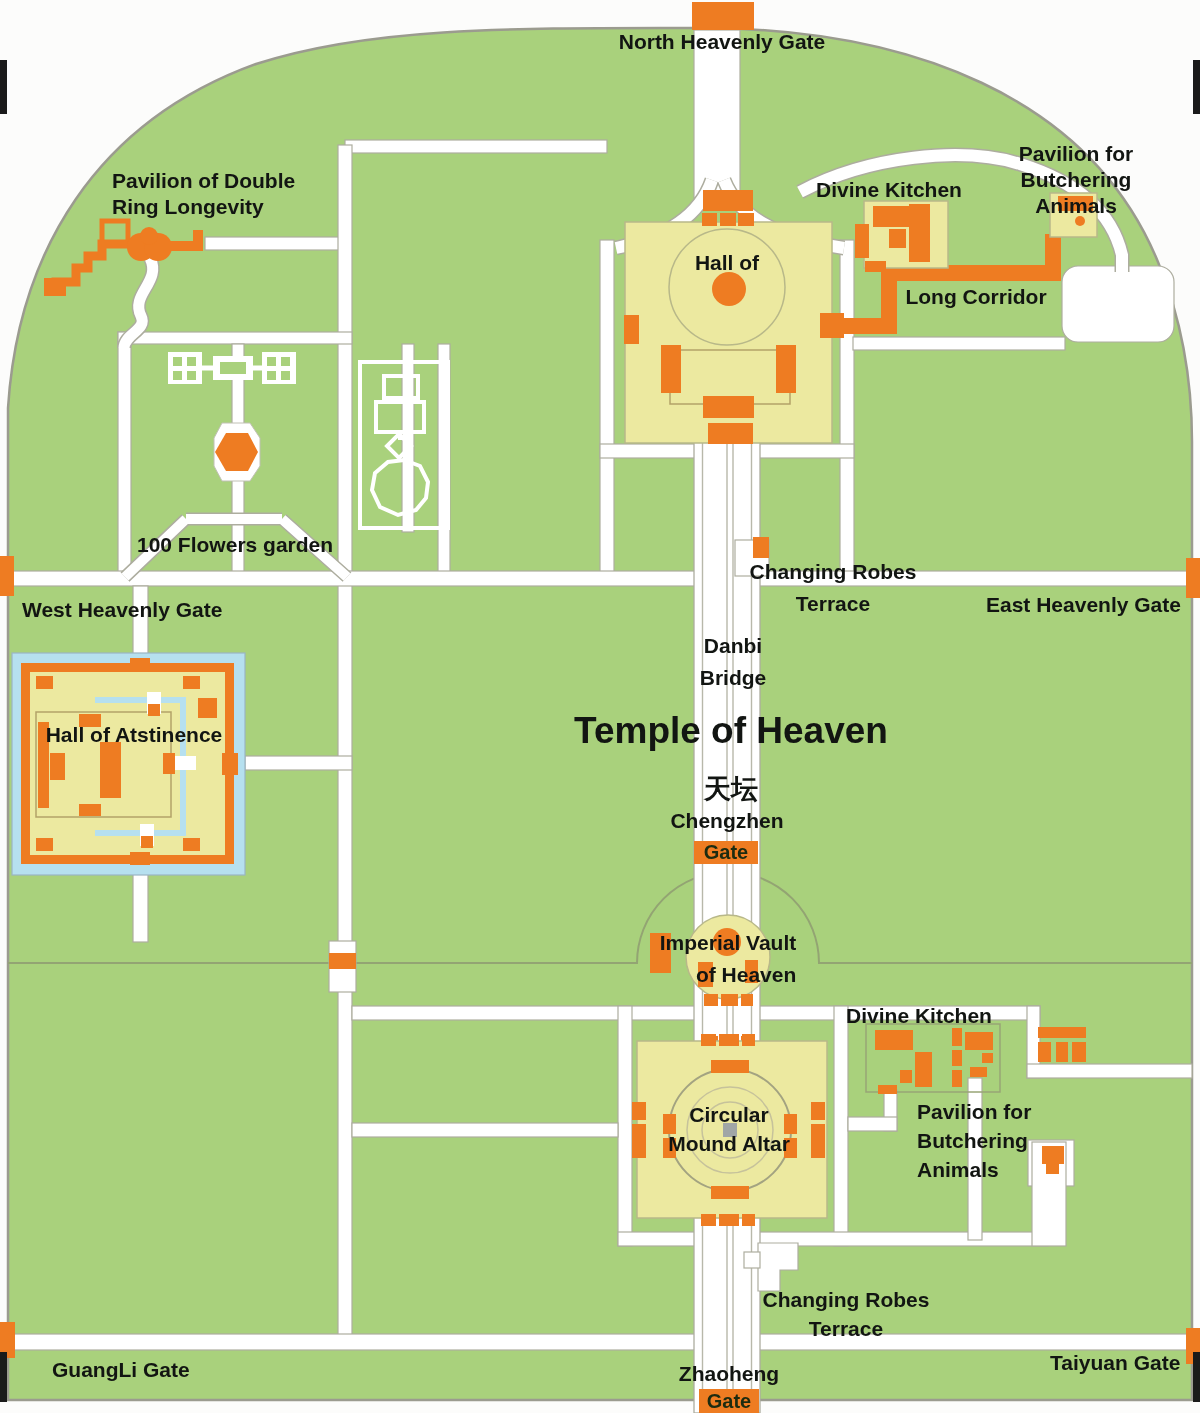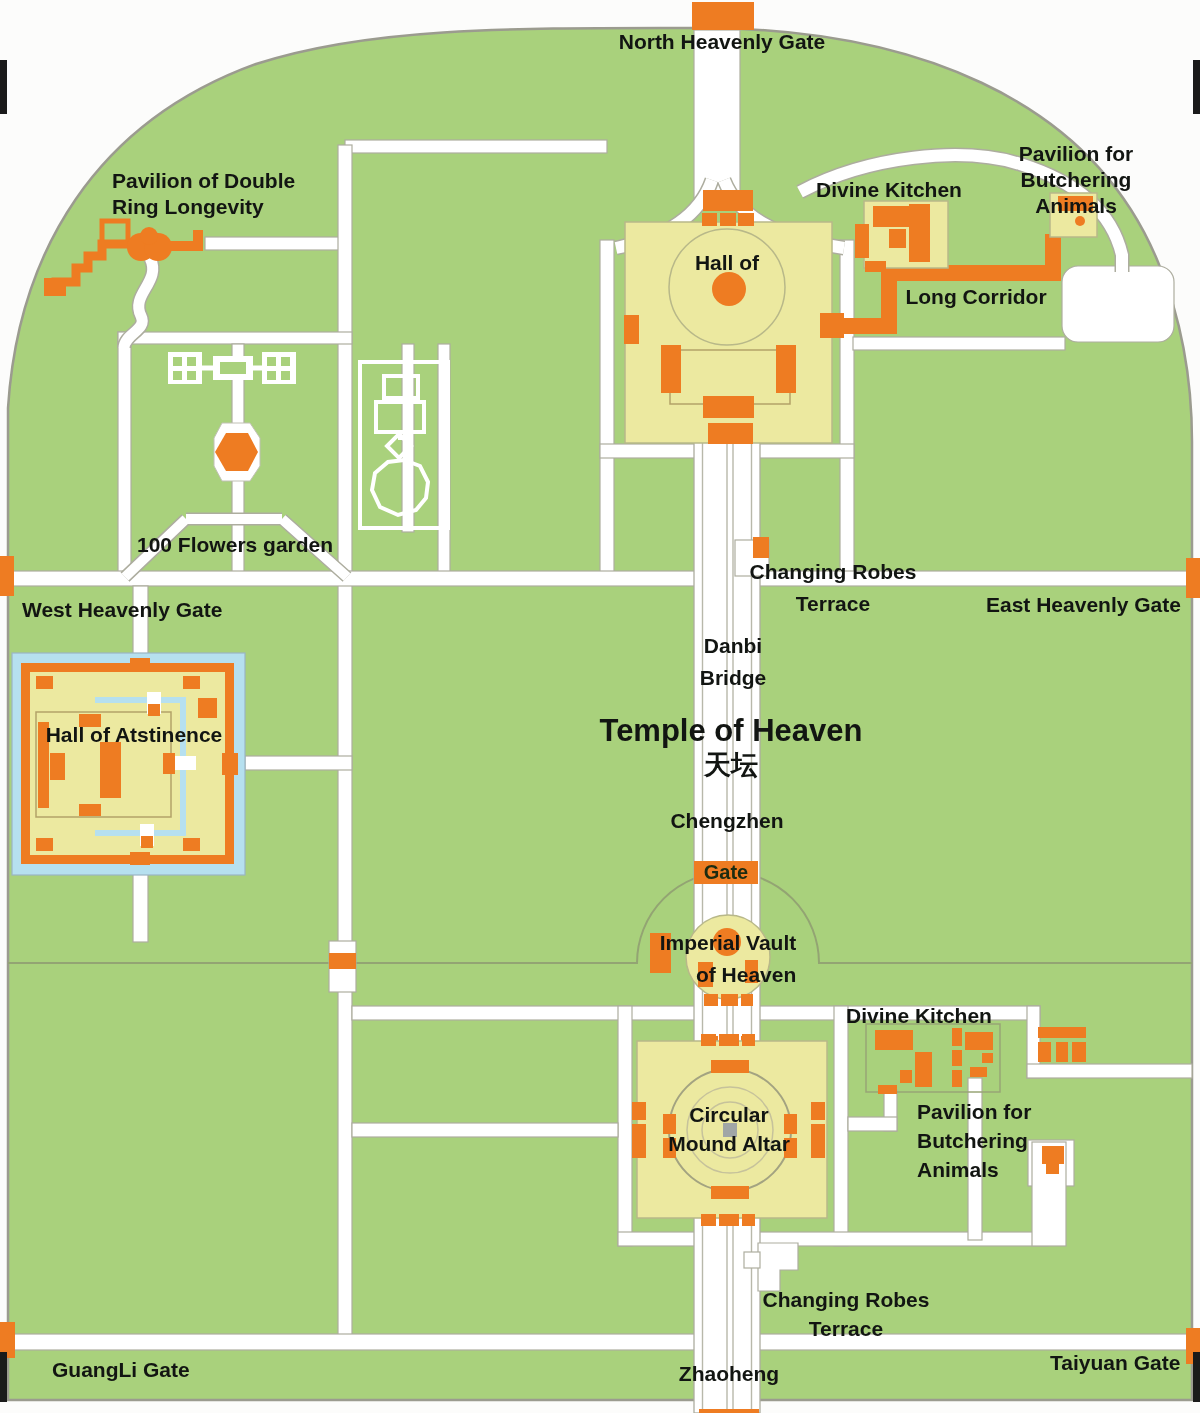--- a/index.html
+++ b/index.html
@@ -2,24 +2,24 @@
 <html><head>
 <meta charset="utf-8">
 <style>
   html,body{margin:0;padding:0;background:#fff;}
   #stage{position:relative;width:1200px;height:1413px;overflow:hidden;
          font-family:"Liberation Sans","DejaVu Sans",sans-serif;background:#8b5cf6;}
   #mapsvg{position:absolute;left:0;top:0;}
   .lbl{position:absolute;font-weight:bold;font-size:21px;line-height:26px;
        color:#121512;white-space:pre-line;z-index:5;}
   .ctr{transform:translateX(-50%);text-align:center;}
-  .title{font-size:31px;line-height:34px;}
+  .title{font-size:37px;line-height:34px;}
   .zh{font-size:27px;}
   .gate-chip{position:absolute;background:#ee7c22;color:#1c2b10;font-weight:bold;
-       font-size:20px;text-align:center;z-index:6;margin-top:20px;}
+       font-size:20px;text-align:center;z-index:6;}
 </style>
 </head>
 <body>
 
 <div id="stage">
 
 <svg id="mapsvg" width="1200" height="1413" viewBox="0 0 1200 1413">
 
   <rect x="0" y="0" width="1200" height="1413" fill="#fcfcfb"></rect>
 
@@ -284,21 +284,21 @@
   <div class="lbl ctr" style="left:976px;top:284px;">Long Corridor</div>
   <div class="lbl ctr" style="left:727px;top:250px;">Hall of</div>
   <div class="lbl" style="left:137px;top:532px;">100 Flowers garden</div>
   <div class="lbl" style="left:22px;top:597px;">West Heavenly Gate</div>
   <div class="lbl ctr" style="left:833px;top:556px;line-height:32px;">Changing Robes
 Terrace</div>
   <div class="lbl" style="left:986px;top:592px;">East Heavenly Gate</div>
   <div class="lbl ctr" style="left:733px;top:630px;line-height:32px;text-align:center;">Danbi
 Bridge</div>
   <div class="lbl ctr title" style="left:731px;top:714px;">Temple of Heaven</div>
-  <div class="lbl ctr zh" style="left:731px;top:752px;">天坛</div>
+  <div class="lbl ctr zh" style="left:731px;top:776px;">天坛</div>
   <div class="lbl ctr" style="left:134px;top:722px;">Hall of Atstinence</div>
   <div class="lbl ctr" style="left:727px;top:808px;">Chengzhen</div>
   <div class="gate-chip" style="left:694px;top:841px;width:64px;height:23px;line-height:23px;">Gate</div>
   <div class="lbl ctr" style="left:728px;top:927px;line-height:32px;text-align:right;">Imperial Vault
 of Heaven</div>
   <div class="lbl ctr" style="left:919px;top:1003px;">Divine Kitchen</div>
   <div class="lbl ctr" style="left:729px;top:1100px;line-height:29px;">Circular
 Mound Altar</div>
   <div class="lbl" style="left:917px;top:1097px;line-height:29px;">Pavilion for
 Butchering

